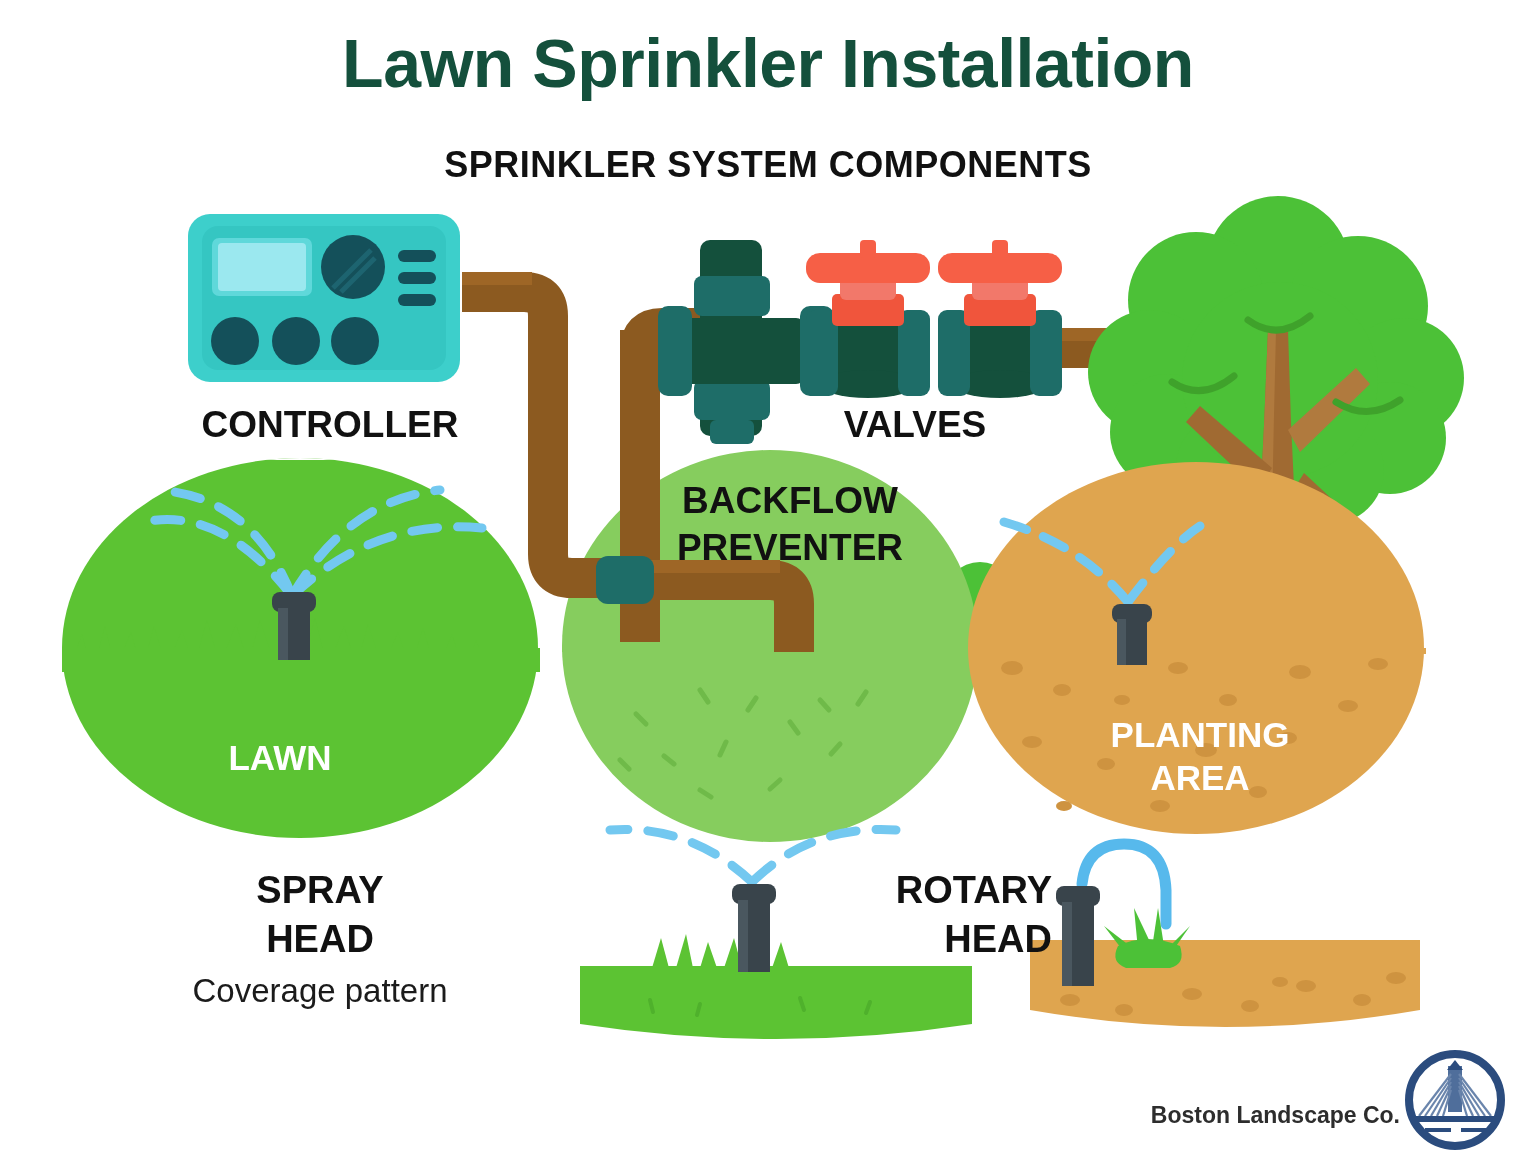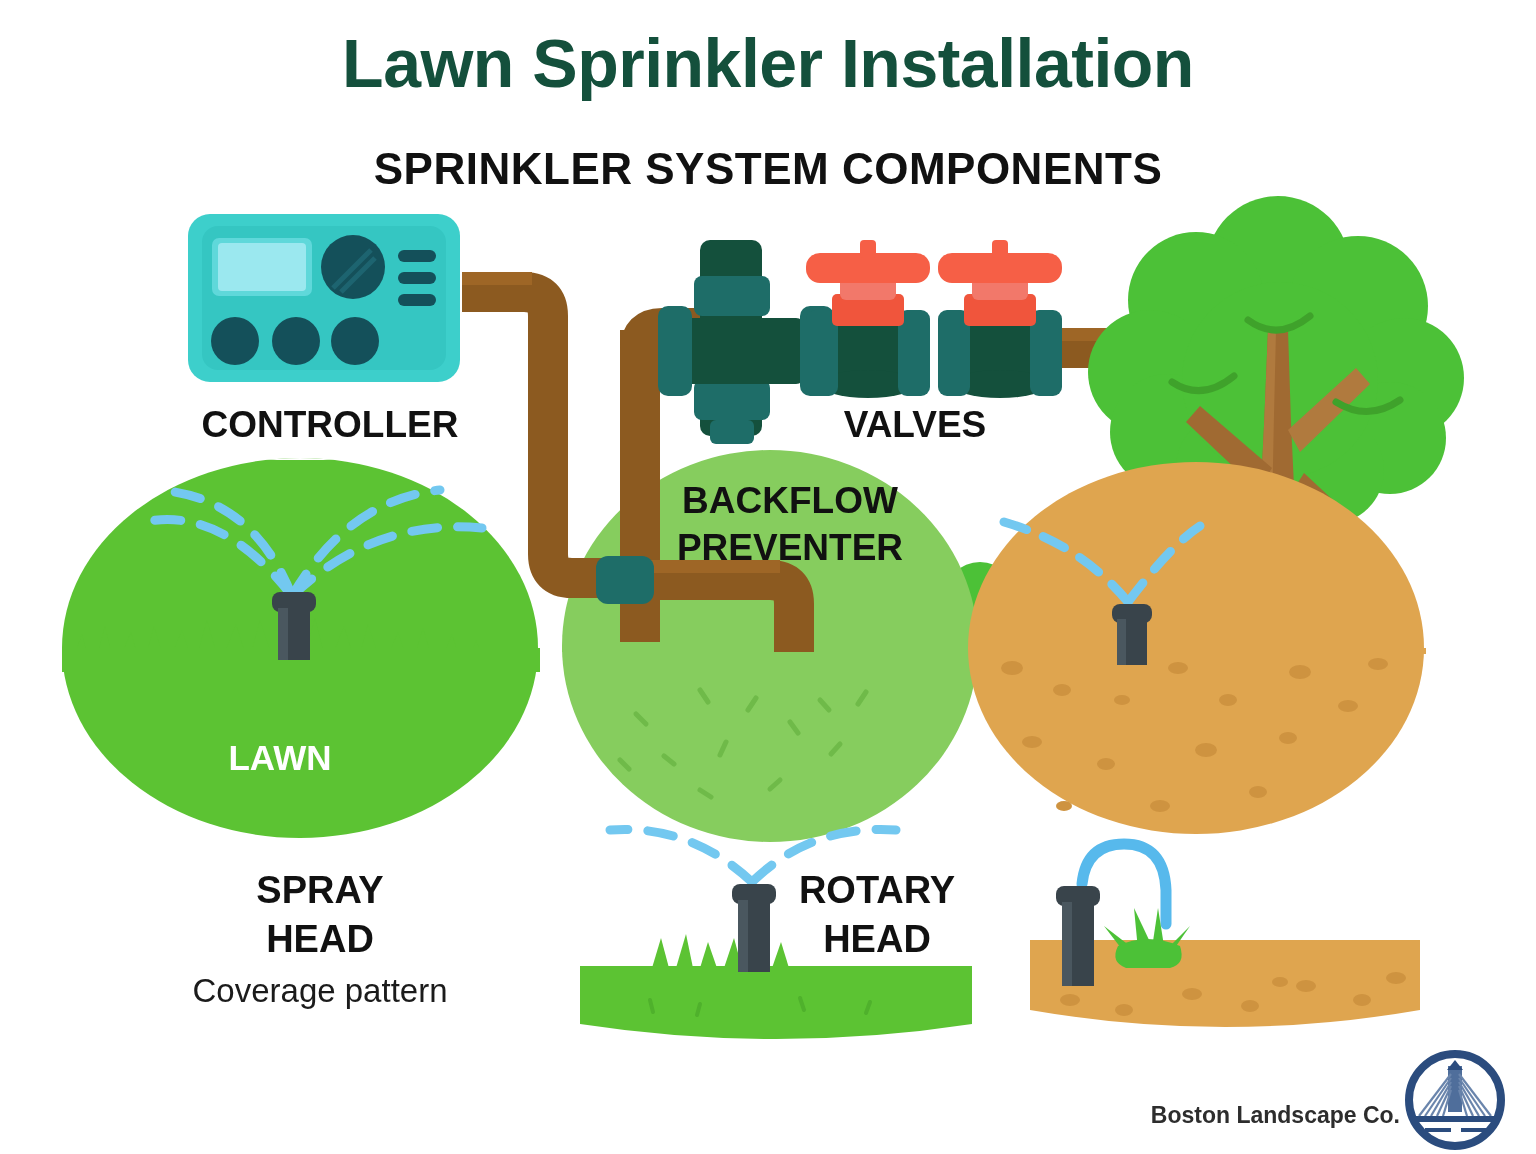--- a/index.html
+++ b/index.html
@@ -14,30 +14,30 @@
   svg.layer{position:absolute;left:0;top:0;width:1536px;height:1154px;}
 
   .txt{position:absolute;white-space:pre;}
 
   #title{
     left:0;top:24px;width:1536px;text-align:center;
     font-size:68px;font-weight:bold;color:#14503C;letter-spacing:-0.5px;
   }
   #subtitle{
     left:0;top:144px;width:1536px;text-align:center;
-    font-size:44px;font-weight:bold;color:#111111;letter-spacing:0.5px;
+    font-size:36px;font-weight:bold;color:#111111;letter-spacing:0.5px;
   }
 
   .lbl{font-weight:bold;color:#111111;text-align:center;}
   #lbl-controller{left:130px;top:404px;width:400px;font-size:37px;}
   #lbl-valves{left:770px;top:404px;width:290px;font-size:37px;}
   #lbl-backflow{left:610px;top:477px;width:360px;font-size:37px;line-height:1.28;}
   #lbl-sprayhead{left:140px;top:866px;width:360px;font-size:38px;line-height:1.3;}
   #lbl-coverage{left:140px;top:972px;width:360px;font-size:33px;font-weight:normal;color:#1b1b1b;text-align:center;}
-  #lbl-rotary{left:727px;top:866px;width:300px;font-size:38px;line-height:1.3;text-align:center;}
+  #lbl-rotary{left:752px;top:866px;width:300px;font-size:38px;line-height:1.3;text-align:right;}
   #lbl-bubbler{left:1170px;top:866px;width:330px;font-size:38px;text-align:left;}
 
   .zone-lbl{position:absolute;color:#ffffff;font-weight:bold;text-align:center;white-space:pre;}
   #zone-lawn{left:140px;top:738px;width:280px;font-size:35px;}
   #zone-planting{left:1020px;top:714px;width:360px;font-size:35px;line-height:1.22;}
 
   #footer-name{
     position:absolute;left:980px;top:1062px;width:420px;text-align:right;
     font-size:23px;font-weight:bold;color:#2d2d2d;margin-top:40px;
   }
@@ -368,15 +368,17 @@
   <div class="txt lbl" id="lbl-backflow">BACKFLOW
 PREVENTER</div>
 
   <div class="txt lbl" id="lbl-sprayhead">SPRAY
 HEAD</div>
   <div class="txt" id="lbl-coverage">Coverage pattern</div>
   <div class="txt lbl" id="lbl-rotary">ROTARY
 HEAD</div>
 
   <div class="zone-lbl" id="zone-lawn">LAWN</div>
+  <div class="zone-lbl" id="zone-planting">PLANTING
+AREA</div>
 
   <div id="footer-name">Boston Landscape Co.</div>
 </div>
 
 </body></html>

